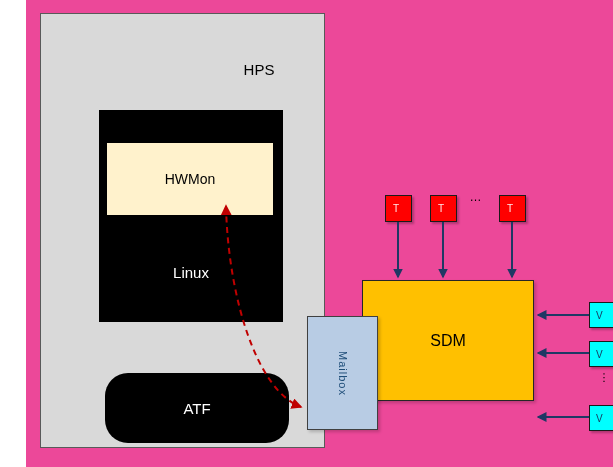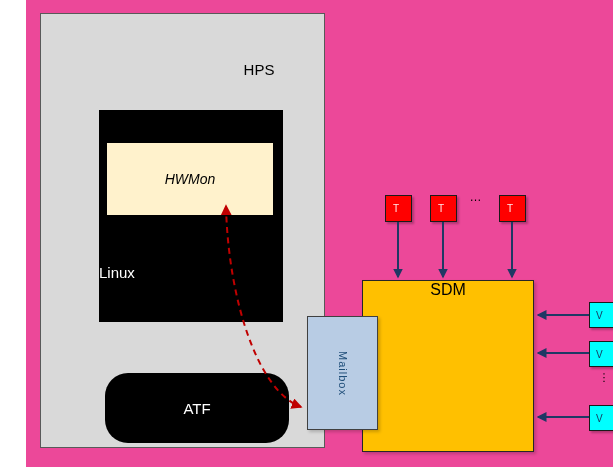--- a/index.html
+++ b/index.html
@@ -8,42 +8,42 @@
 
   .box{position:absolute;box-sizing:border-box;}
 
   
   .hps{left:14px;top:13px;width:285px;height:435px;background:#d9d9d9;border:1px solid #595959;}
   .hps-label{position:absolute;top:47px;left:168px;width:100px;text-align:center;
              font-size:15px;color:#000;}
 
   
   .linux{left:59px;top:97px;width:184px;height:212px;background:#000000;}
-  .linux-label{position:absolute;top:154px;left:0;width:100%;text-align:left;
+  .linux-label{position:absolute;top:154px;left:0;width:100%;text-align:center;
                font-size:15px;color:#ffffff;}
 
   
   .hwmon{left:67px;top:130px;width:166px;height:72px;background:#fff2cc;
          display:flex;align-items:center;justify-content:center;}
-  .hwmon-label{font-size:14px;color:#000;font-style:italic;}
+  .hwmon-label{font-size:14px;color:#000;}
 
   
   .atf{left:65px;top:360px;width:184px;height:70px;background:#000000;
        display:flex;align-items:center;justify-content:center;border-radius:23px;}
   .atf-label{font-size:15px;color:#ffffff;}
 
   
   .mailbox{left:281px;top:316px;width:71px;height:114px;background:#b8cce4;
            border:1px solid #404040;display:flex;align-items:center;justify-content:center;
            box-shadow:2px 2px 3px rgba(0,0,0,0.2);z-index:4;}
   .mailbox-label{writing-mode:vertical-rl;font-size:11px;color:#1f4e79;letter-spacing:1px;}
 
   
-  .sdm{left:336px;top:280px;width:172px;height:172px;background:#ffc000;
-       border:1px solid #262626;display:flex;justify-content:center;
+  .sdm{left:336px;top:280px;width:172px;height:121px;background:#ffc000;
+       border:1px solid #262626;display:flex;align-items:center;justify-content:center;
        box-shadow:2px 2px 3px rgba(0,0,0,0.2);z-index:3;}
   .sdm-label{font-size:16px;color:#000;}
 
   
   .tbox{width:27px;height:27px;background:#ff0000;border:1px solid #1a1a1a;
         display:flex;align-items:center;box-sizing:border-box;
         box-shadow:2px 2px 2px rgba(0,0,0,0.25);z-index:3;}
   .tbox span{font-size:10px;color:#ffe8e8;padding-left:7px;}
   .t1{left:359px;top:195px;} .t2{left:404px;top:195px;} .t3{left:473px;top:195px;}
   .t-ellipsis{position:absolute;left:438px;top:190px;width:24px;text-align:center;

